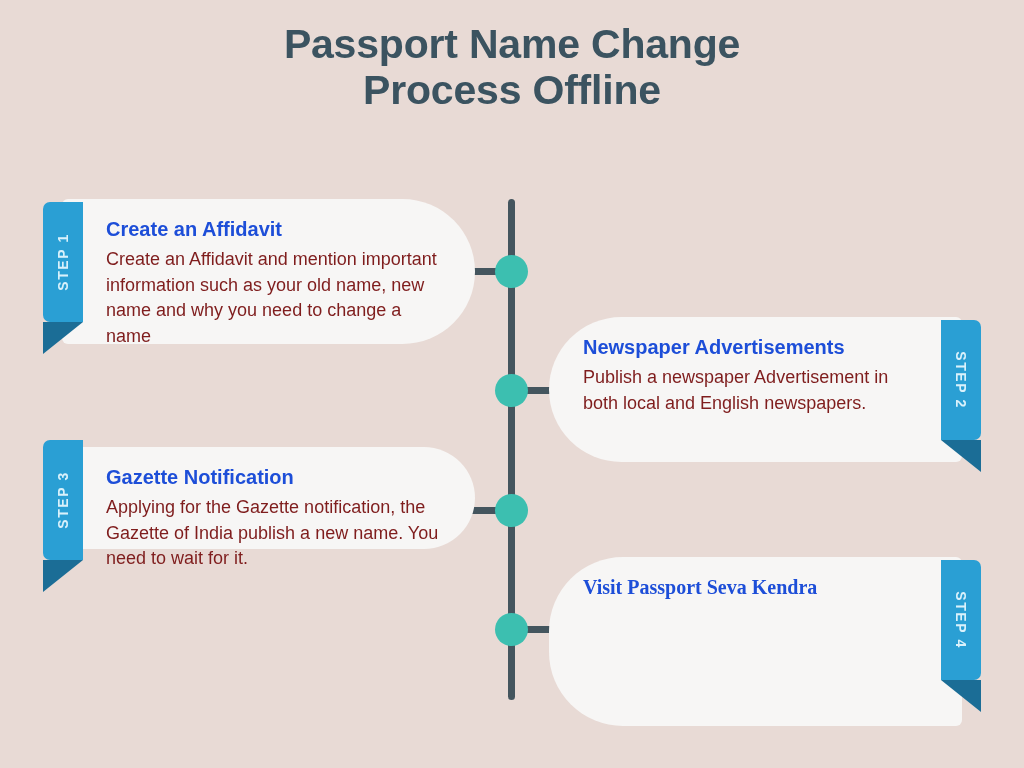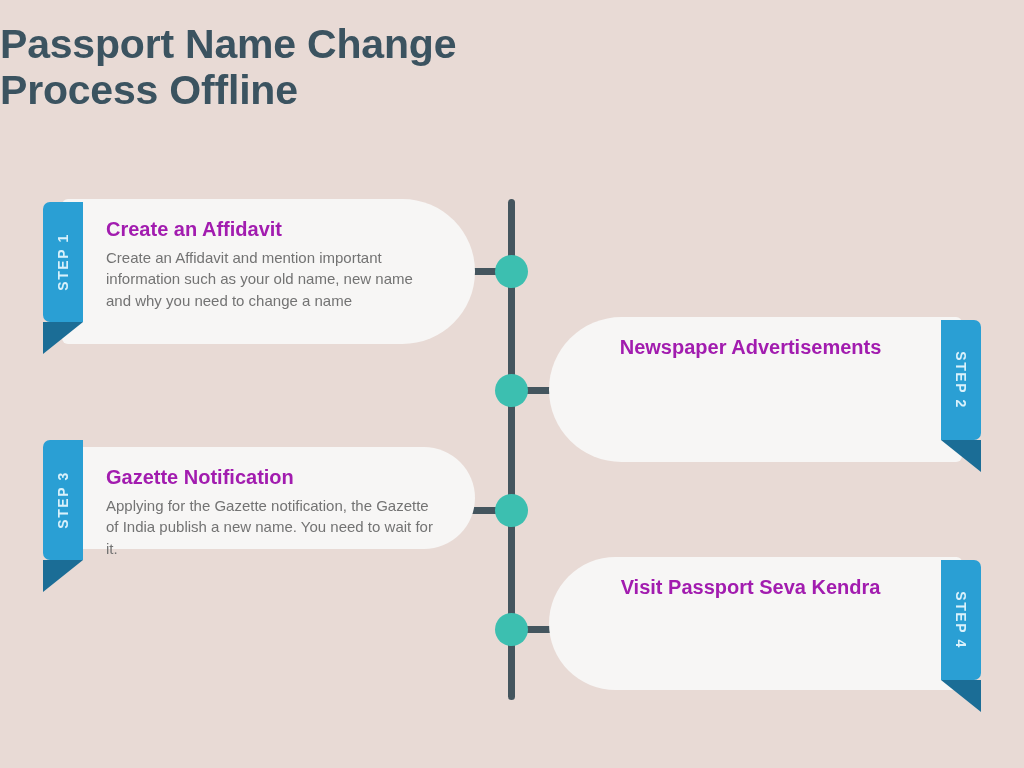--- a/index.html
+++ b/index.html
@@ -15,20 +15,21 @@
     font-family: "Liberation Sans", sans-serif;
     position: relative;
   }
 
   
   .title-block {
     position: absolute;
     top: 22px;
     left: 0;
     width: 1024px;
+    text-align: center;
     line-height: 1.12;
   }
   .title-line {
     font-size: 41px;
     font-weight: bold;
     color: #3b5360;
     letter-spacing: -0.2px;
     display: block;
   }
 
@@ -80,38 +81,38 @@
     width: 413px;
     border-radius: 6px 74px 74px 6px;
     padding: 18px 34px 18px 44px;
     text-align: left;
   }
   .card.right-card {
     right: 62px;
     width: 413px;
     border-radius: 74px 6px 6px 74px;
     padding: 18px 44px 2px 34px;
-    text-align: center;
+    text-align: left;
   }
 
   .card-1 { top: 199px; height: 145px; }
   .card-2 { top: 317px; height: 145px; }
   .card-3 { top: 447px; height: 102px; }
-  .card-4 { top: 557px; height: 133px; }
+  .card-4 { top: 557px; height: 169px; font-family: Liberation Serif, serif; }
 
   .card-heading {
     font-size: 20px;
     font-weight: bold;
-    color: #a21caf;
+    color: #1d4ed8;
     margin-bottom: 5px;
     line-height: 1.25;
   }
   .card-body {
-    font-size: 15px;
-    color: #737373;
+    font-size: 18px;
+    color: #7f1d1d;
     line-height: 1.42;
   }
 
   
   .step-tab {
     position: absolute;
     width: 40px;
     background: #2a9fd4;
     z-index: 5;
     display: flex;
@@ -187,20 +188,21 @@
   <div class="card-heading">Create an Affidavit</div>
   <div class="card-body">Create an Affidavit and mention important information such as your old name, new name and why you need to change a name</div>
 </div>
 <div class="step-tab tab-left tab-1">
   <span class="step-tab-label">STEP 1</span>
 </div>
 <div class="fold fold-left fold-1"></div>
 
 <div class="card right-card card-2">
   <div class="card-heading">Newspaper Advertisements</div>
+  <div class="card-body">Publish a newspaper Advertisement in both local and English newspapers.</div>
 </div>
 <div class="step-tab tab-right tab-2">
   <span class="step-tab-label">STEP 2</span>
 </div>
 <div class="fold fold-right fold-2"></div>
 
 <div class="card left-card card-3">
   <div class="card-heading">Gazette Notification</div>
   <div class="card-body">Applying for the Gazette notification, the Gazette of India publish a new name. You need to wait for it.</div>
 </div>

